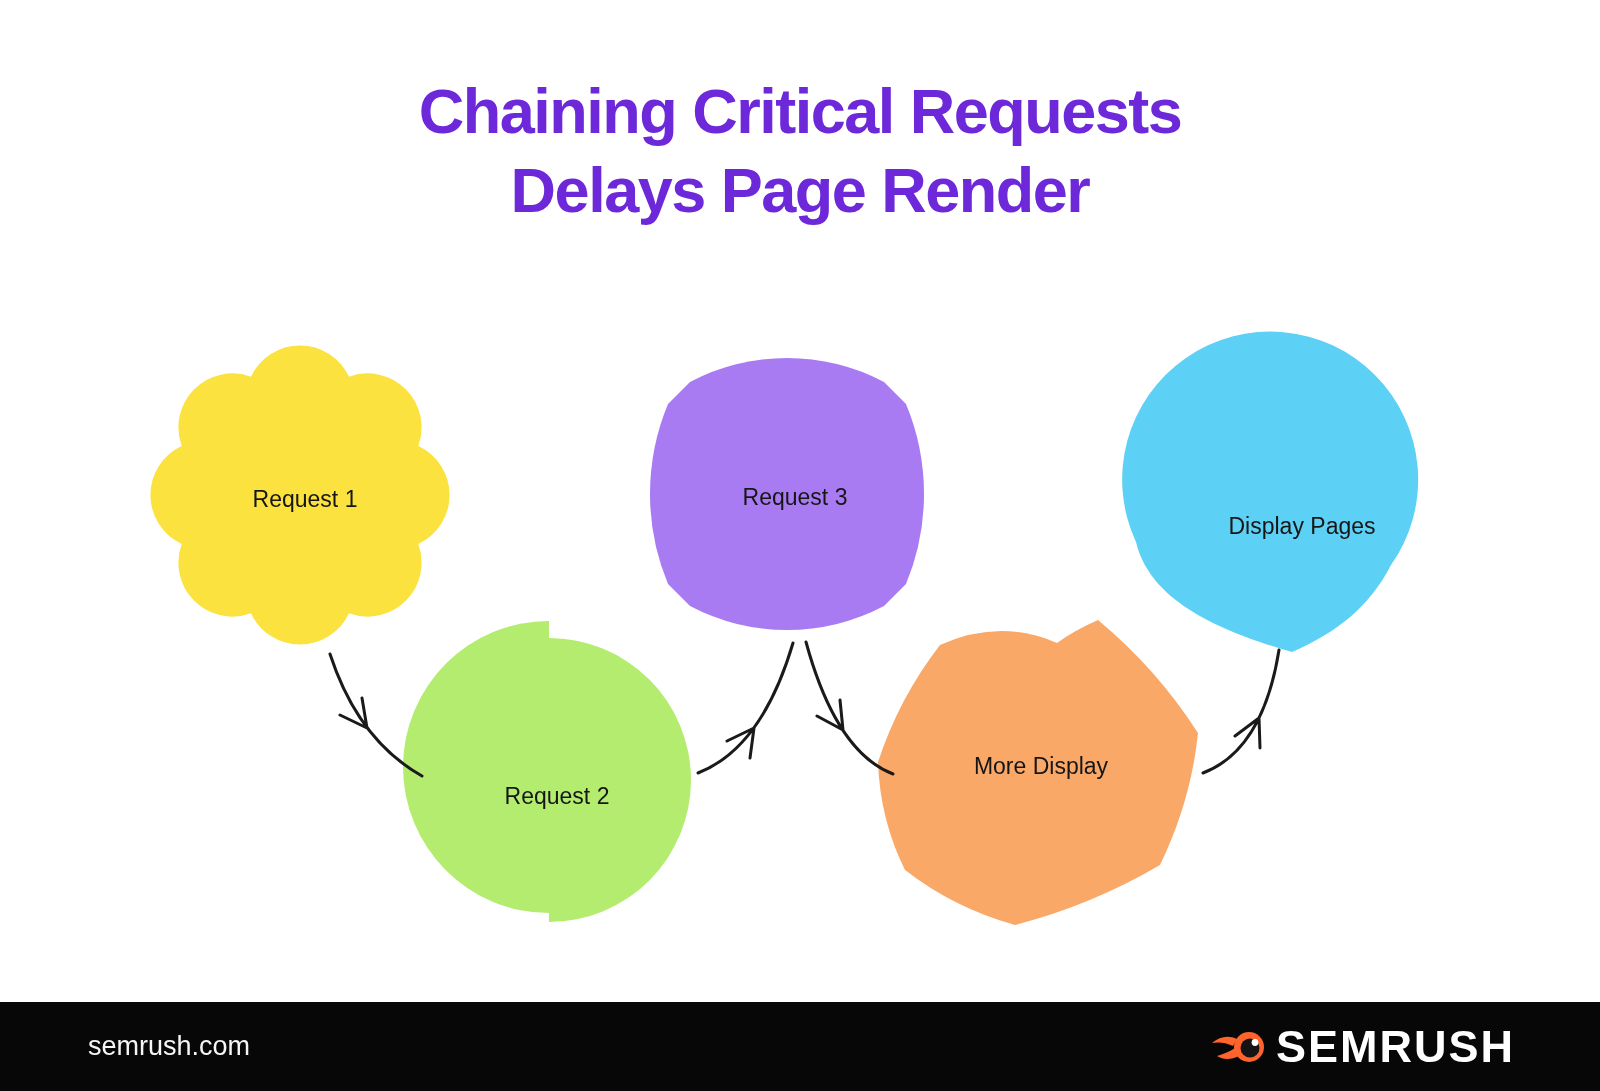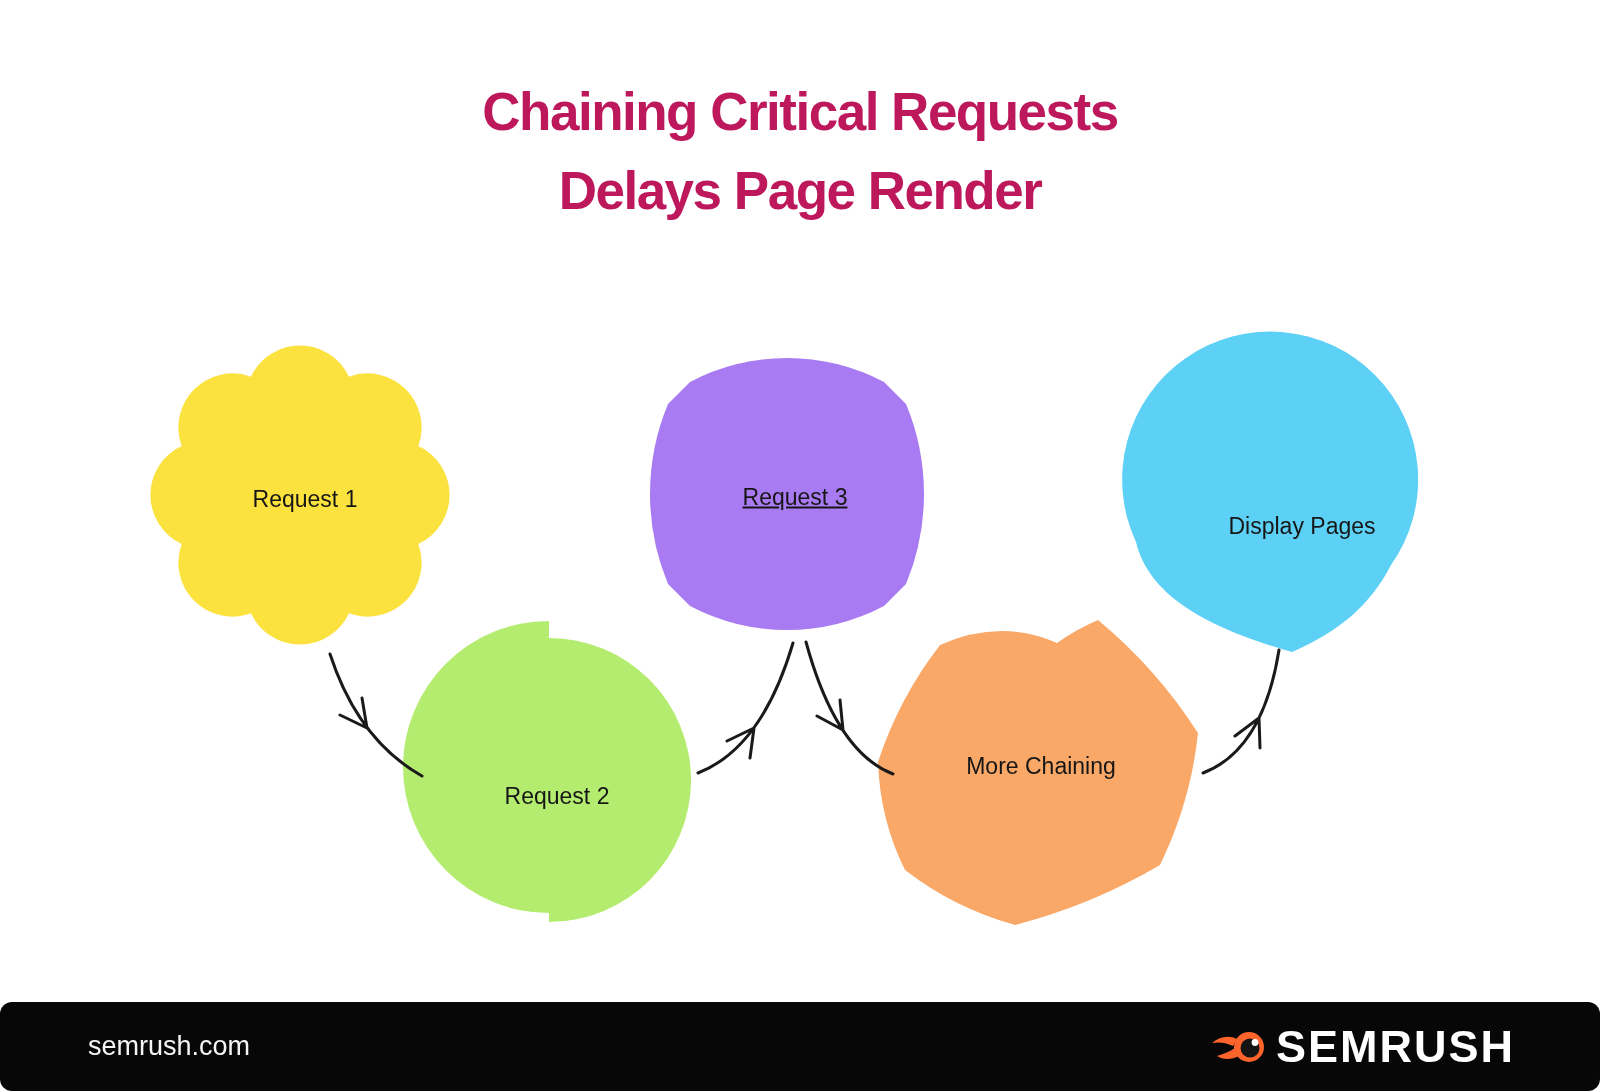--- a/index.html
+++ b/index.html
@@ -7,23 +7,23 @@
     position:relative;
     width:1600px;height:1091px;
     background:#ffffff;
     overflow:hidden;
     font-family:"Liberation Sans", sans-serif;
   }
   .title{
     position:absolute;
     top:72px;left:0;right:0;
     text-align:center;
-    color:#be185d;
+    color:#6d28d9;
     font-weight:bold;
-    font-size:53px;
+    font-size:63px;
     line-height:79px;
     letter-spacing:-1.5px;
   }
   .diagram-svg{
     position:absolute;
     left:0;top:0;
     width:1600px;height:1091px;
   }
   .node-label{
     position:absolute;
@@ -33,21 +33,20 @@
     color:#161616;
     white-space:nowrap;
   }
   .footer-bar{
     position:absolute;
     left:0;right:0;top:1002px;height:89px;
     background:#070707;
     display:flex;
     align-items:center;
     justify-content:space-between;
-    border-radius:12px;
   }
   .footer-site{
     color:#f5f5f5;
     font-size:27px;
     margin-left:88px;
   }
   .footer-brand{
     display:flex;
     align-items:center;
     gap:11px;
@@ -91,22 +90,22 @@
     <g fill="none" stroke="#1a1a1a" stroke-width="3" stroke-linecap="round" stroke-linejoin="round">
       <path d="M330 654 Q358 740 422 776 M340 715 L367 728 L362 698"></path>
       <path d="M698 773 Q762 748 793 643 M727 741 L754 728 L750 758"></path>
       <path d="M806 642 Q836 752 893 774 M817 716 L843 730 L840 700"></path>
       <path d="M1203 773 Q1263 750 1279 650 M1235 736 L1259 718 L1260 748"></path>
     </g>
   </svg>
 
   <div class="node-label" style="left:305px;top:499px;">Request 1</div>
   <div class="node-label" style="left:557px;top:796px;">Request 2</div>
-  <div class="node-label" style="left:795px;top:497px;text-decoration:underline;">Request 3</div>
-  <div class="node-label" style="left:1041px;top:766px;">More Chaining</div>
+  <div class="node-label" style="left:795px;top:497px;">Request 3</div>
+  <div class="node-label" style="left:1041px;top:766px;">More Display</div>
   <div class="node-label" style="left:1290px;top:526px;margin-left:12px;">Display Pages</div>
 
   <div class="footer-bar">
     <div class="footer-site">semrush.com</div>
     <div class="footer-brand">
       <svg width="54" height="30" viewBox="0 0 54 30">
         <path d="M1 11 C9 4 18 3 26 7 L22 14 C14 10 7 10 1 11 Z" fill="#FF642D"></path>
         <path d="M6 24 C12 28 20 28 28 24 L24 16 C18 20 12 22 6 24 Z" fill="#FF642D"></path>
         <circle cx="38" cy="15" r="15" fill="#FF642D"></circle>
         <circle cx="39" cy="16" r="9.5" fill="#141414"></circle>

